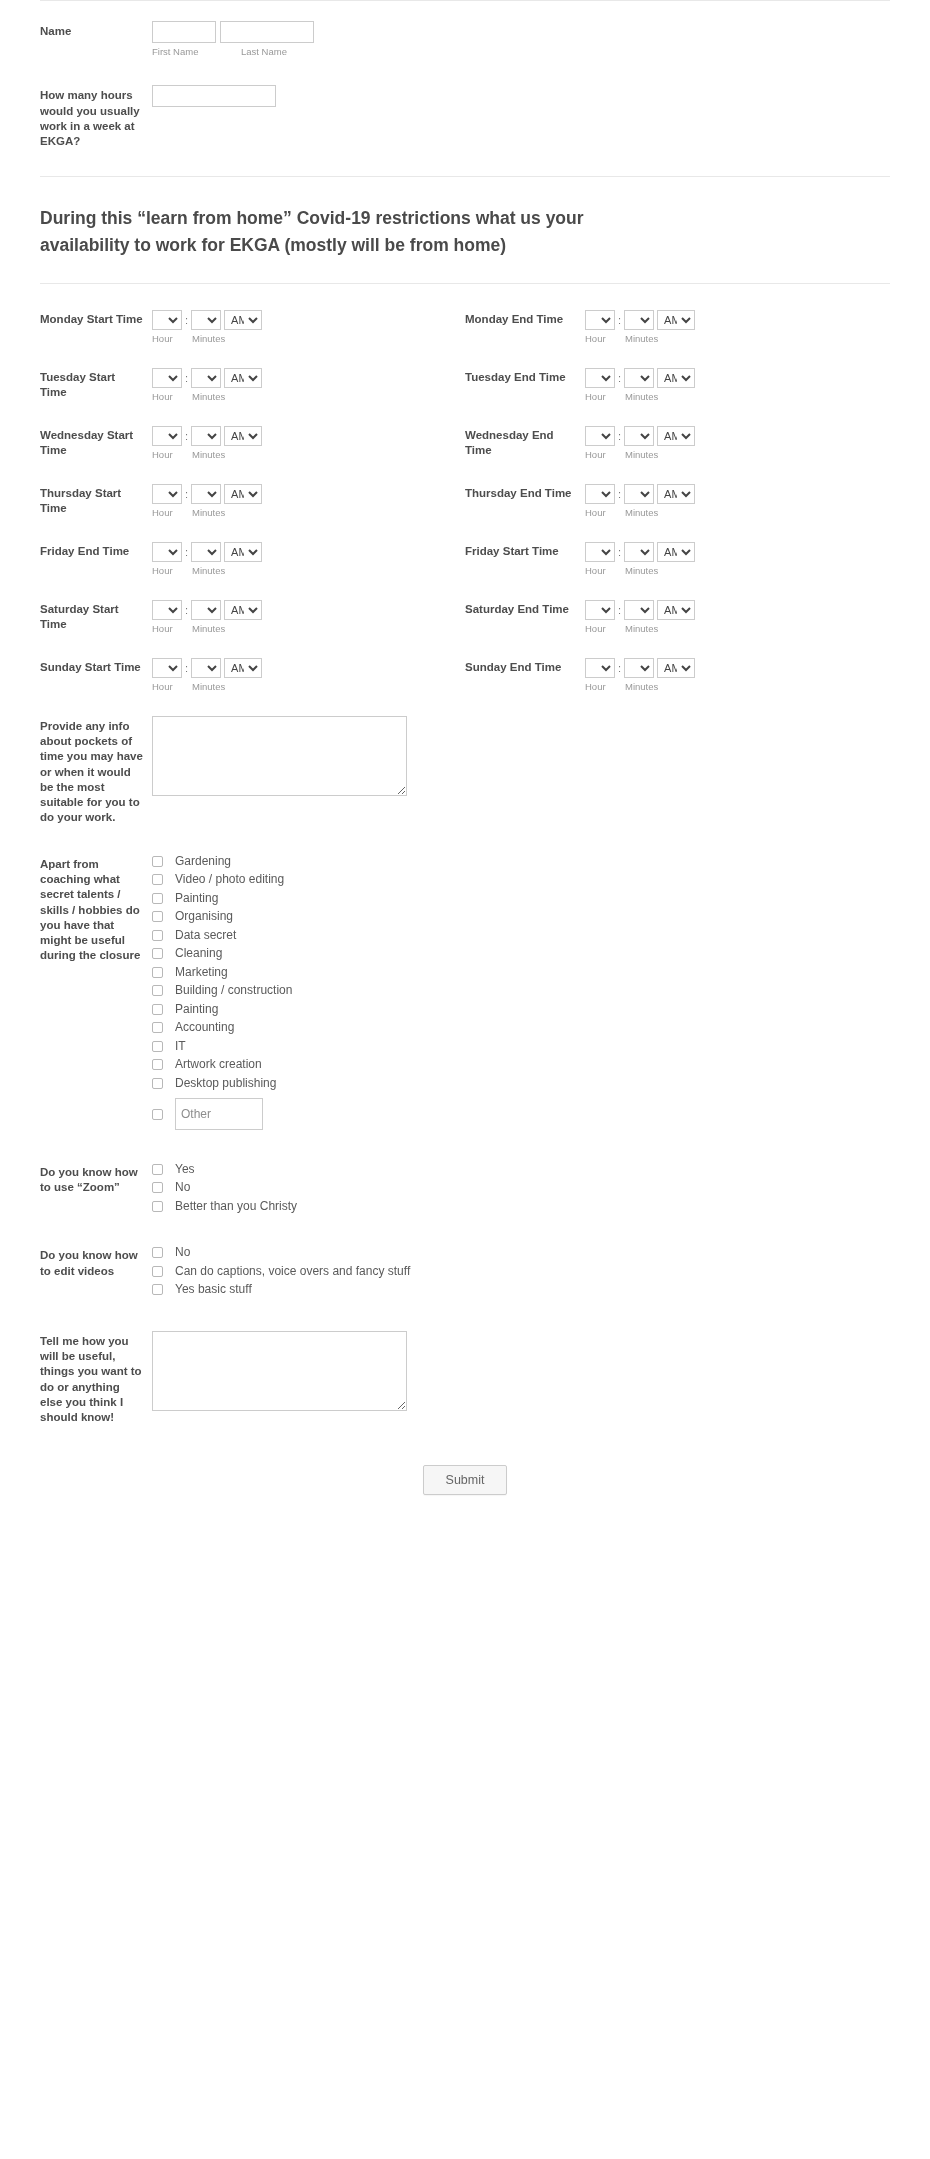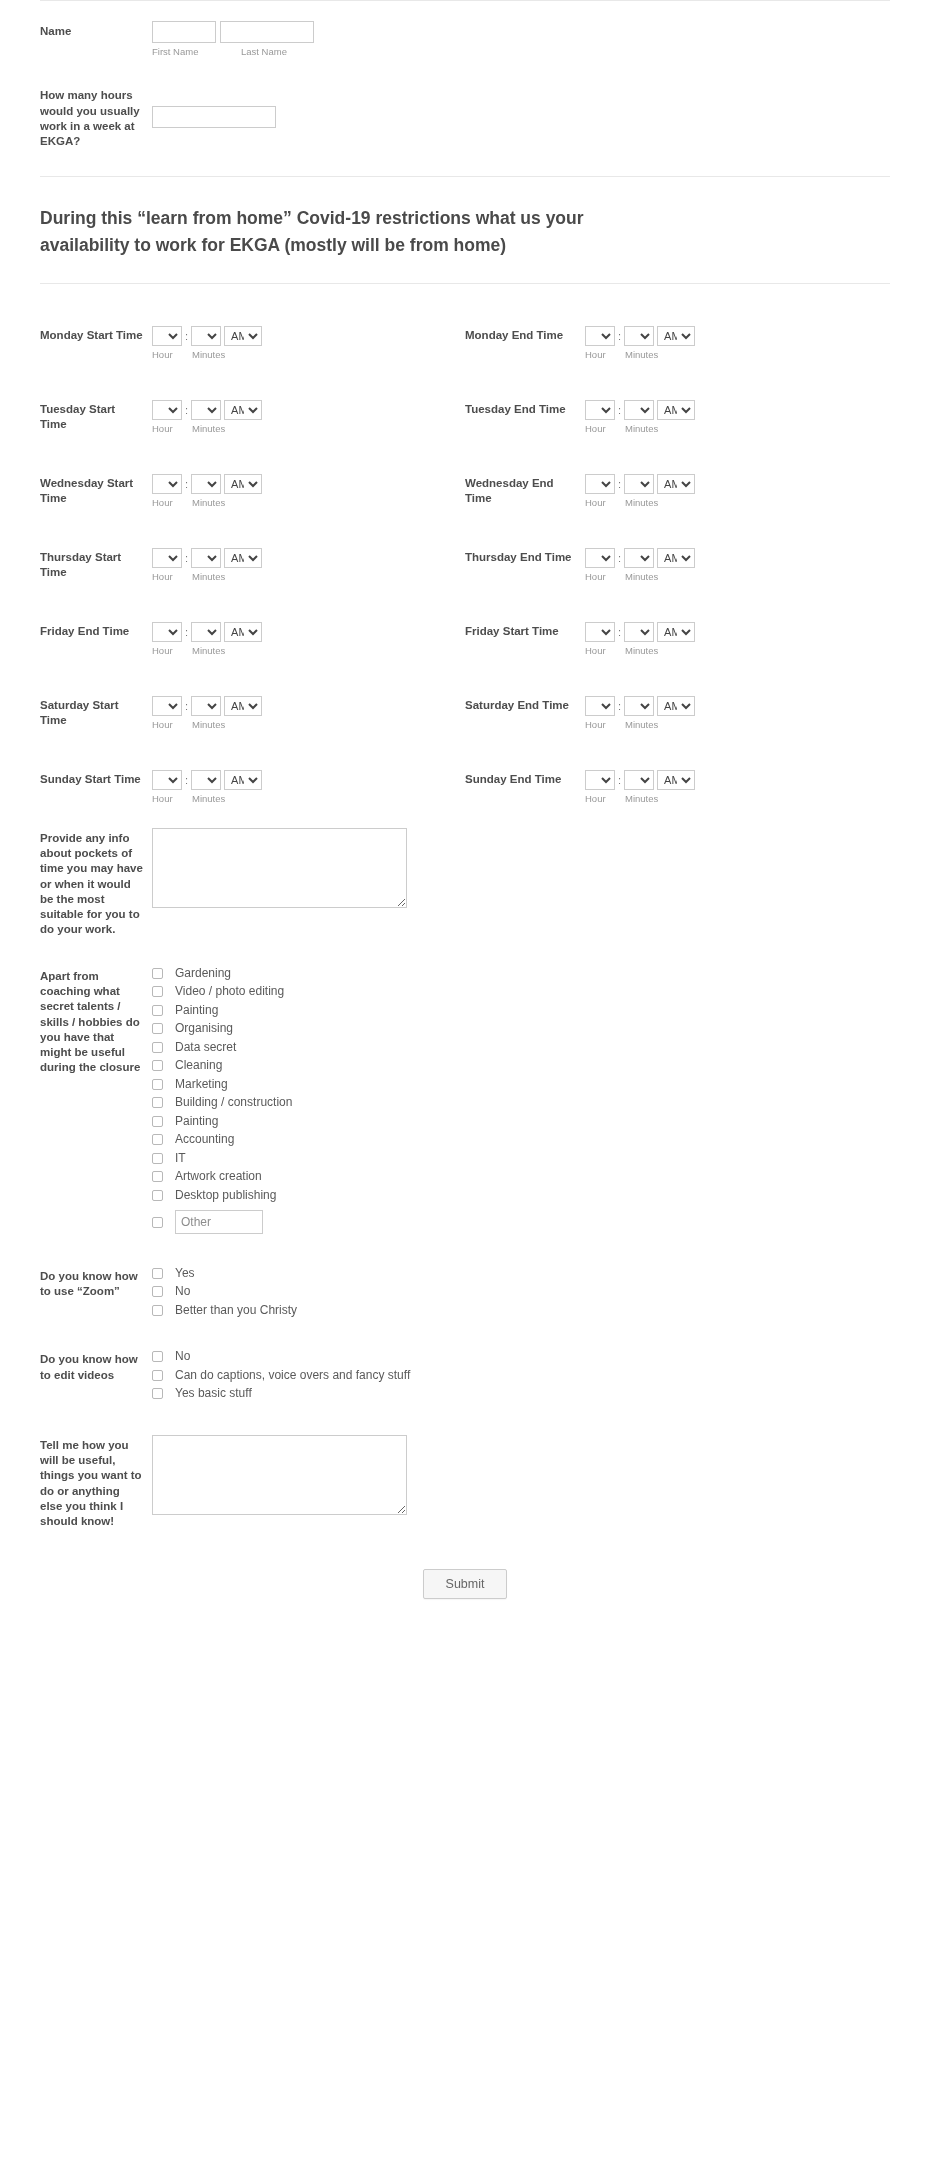--- a/index.html
+++ b/index.html
@@ -107,21 +107,20 @@
   
   .time-grid { padding: 0 40px; }
   .time-row {
     display: flex;
     margin-bottom: 24px;
   }
   .time-cell {
     display: flex;
     align-items: flex-start;
     width: 50%;
-    margin-top: 16px;
   }
   .time-cell .label {
     width: 112px;
     min-width: 112px;
     padding-top: 2px;
   }
   .time-cell.right .label {
     width: 120px;
     min-width: 120px;
   }
@@ -197,21 +196,21 @@
   .check-label {
     font-size: 12px;
     color: #5a5a5a;
     line-height: 1.25;
   }
   .other-row { margin-top: 4px; align-items: center; }
   .other-input {
     border: 1px solid #ccc;
     background: #fff;
     width: 88px;
-    height: 24px;
+    height: 32px;
     font-family: "Liberation Sans", sans-serif;
     font-size: 12px;
     color: #777;
     padding: 1px 5px;
     outline: none;
   }
   .other-input::placeholder { color: #8d8d8d; }
 
   
   .submit-wrap {
@@ -250,21 +249,21 @@
         <input class="txt first" type="text" value="" style="">
         <input class="txt last" type="text" value="" style="">
       </div>
       <div class="sub-labels">
         <div class="sub-label first">First Name</div>
         <div class="sub-label last">Last Name</div>
       </div>
     </div>
   </div>
 
-  <div class="row" style="margin-top:28px;align-items:center;">
+  <div class="row" style="margin-top:28px;">
     <div class="label">How many hours would you usually work in a week at EKGA?</div>
     <div class="field">
       <input class="txt hours" type="text" value="" style="">
     </div>
   </div>
 
   <div class="spacer-sm" style="height:26px;"></div>
   <div class="divider"></div>
 
   <div class="section-heading">During this “learn from home” Covid-19 restrictions what us your availability to work for EKGA (mostly will be from home)</div>

